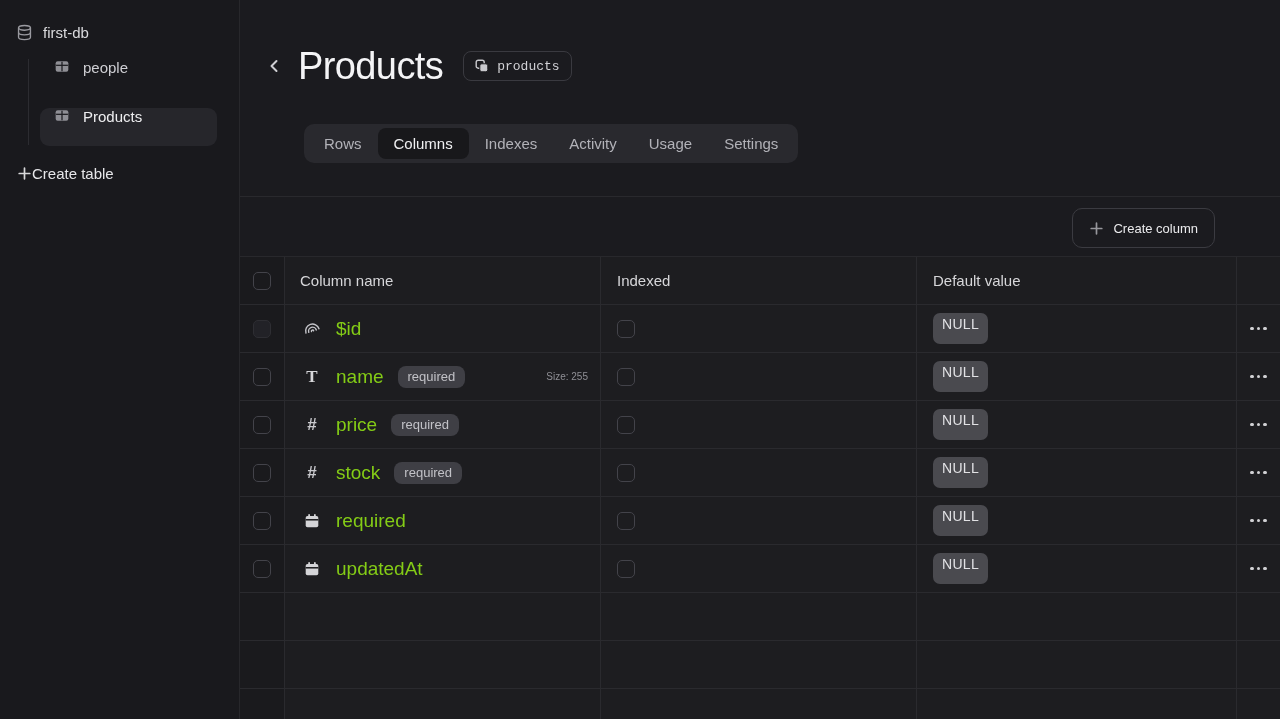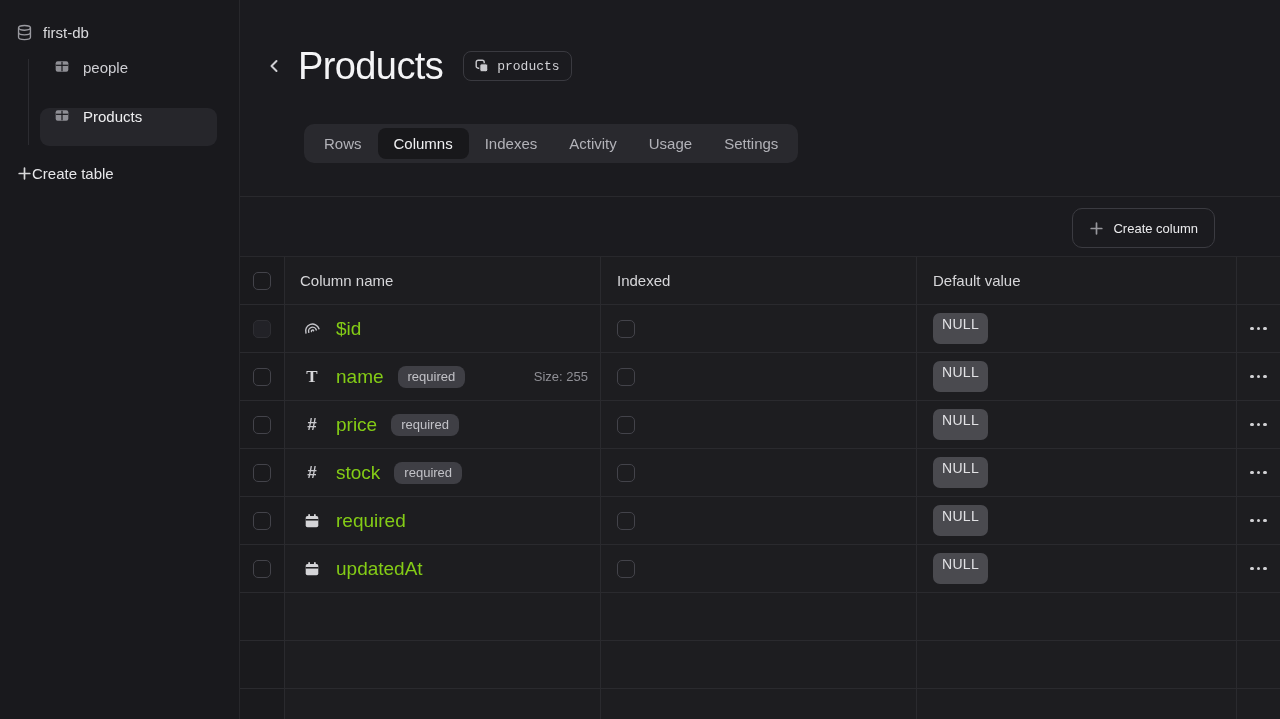--- a/index.html
+++ b/index.html
@@ -59,21 +59,21 @@
   .cell.head.c-name{padding-left:15px;}
 
   .checkbox{width:18px;height:18px;border:1.5px solid var(--cb-border);border-radius:5px;background:transparent;cursor:pointer;flex:none;}
   .checkbox.dim{border-color:#2e2e33;background:#222227;}
 
   .col-icon{width:20px;display:flex;justify-content:center;align-items:center;flex:none;}
   .ic-t{font-family:"Liberation Serif",serif;font-weight:700;font-size:17px;color:#d6d6d9;line-height:1;}
   .ic-h{font-weight:600;font-size:17px;color:#c9c9cd;line-height:1;}
   .col-name{font-size:19px;color:#84cc16;white-space:nowrap;}
   .req-pill{display:inline-flex;align-items:center;padding:4px 10px 5px;background:var(--pill-bg);color:#c2c2c7;border-radius:8px;font-size:13px;line-height:1;white-space:nowrap;}
-  .meta{margin-left:auto;font-size:13px;color:var(--txt-faint);white-space:nowrap;}
+  .meta{margin-left:auto;font-size:10px;color:var(--txt-faint);white-space:nowrap;}
   .null-pill{display:inline-flex;align-items:center;padding:4px 9px 13px;background:var(--null-bg);color:#e2e2e5;border-radius:7px;font-size:14px;letter-spacing:0.3px;line-height:1;}
   .dots{display:flex;gap:3px;cursor:pointer;padding:6px;}
   .dots i{width:3.5px;height:3.5px;border-radius:50%;background:#d2d2d5;}
 </style>
 </head>
 <body>
 
 <div class="app">
 
   <aside class="sidebar">

